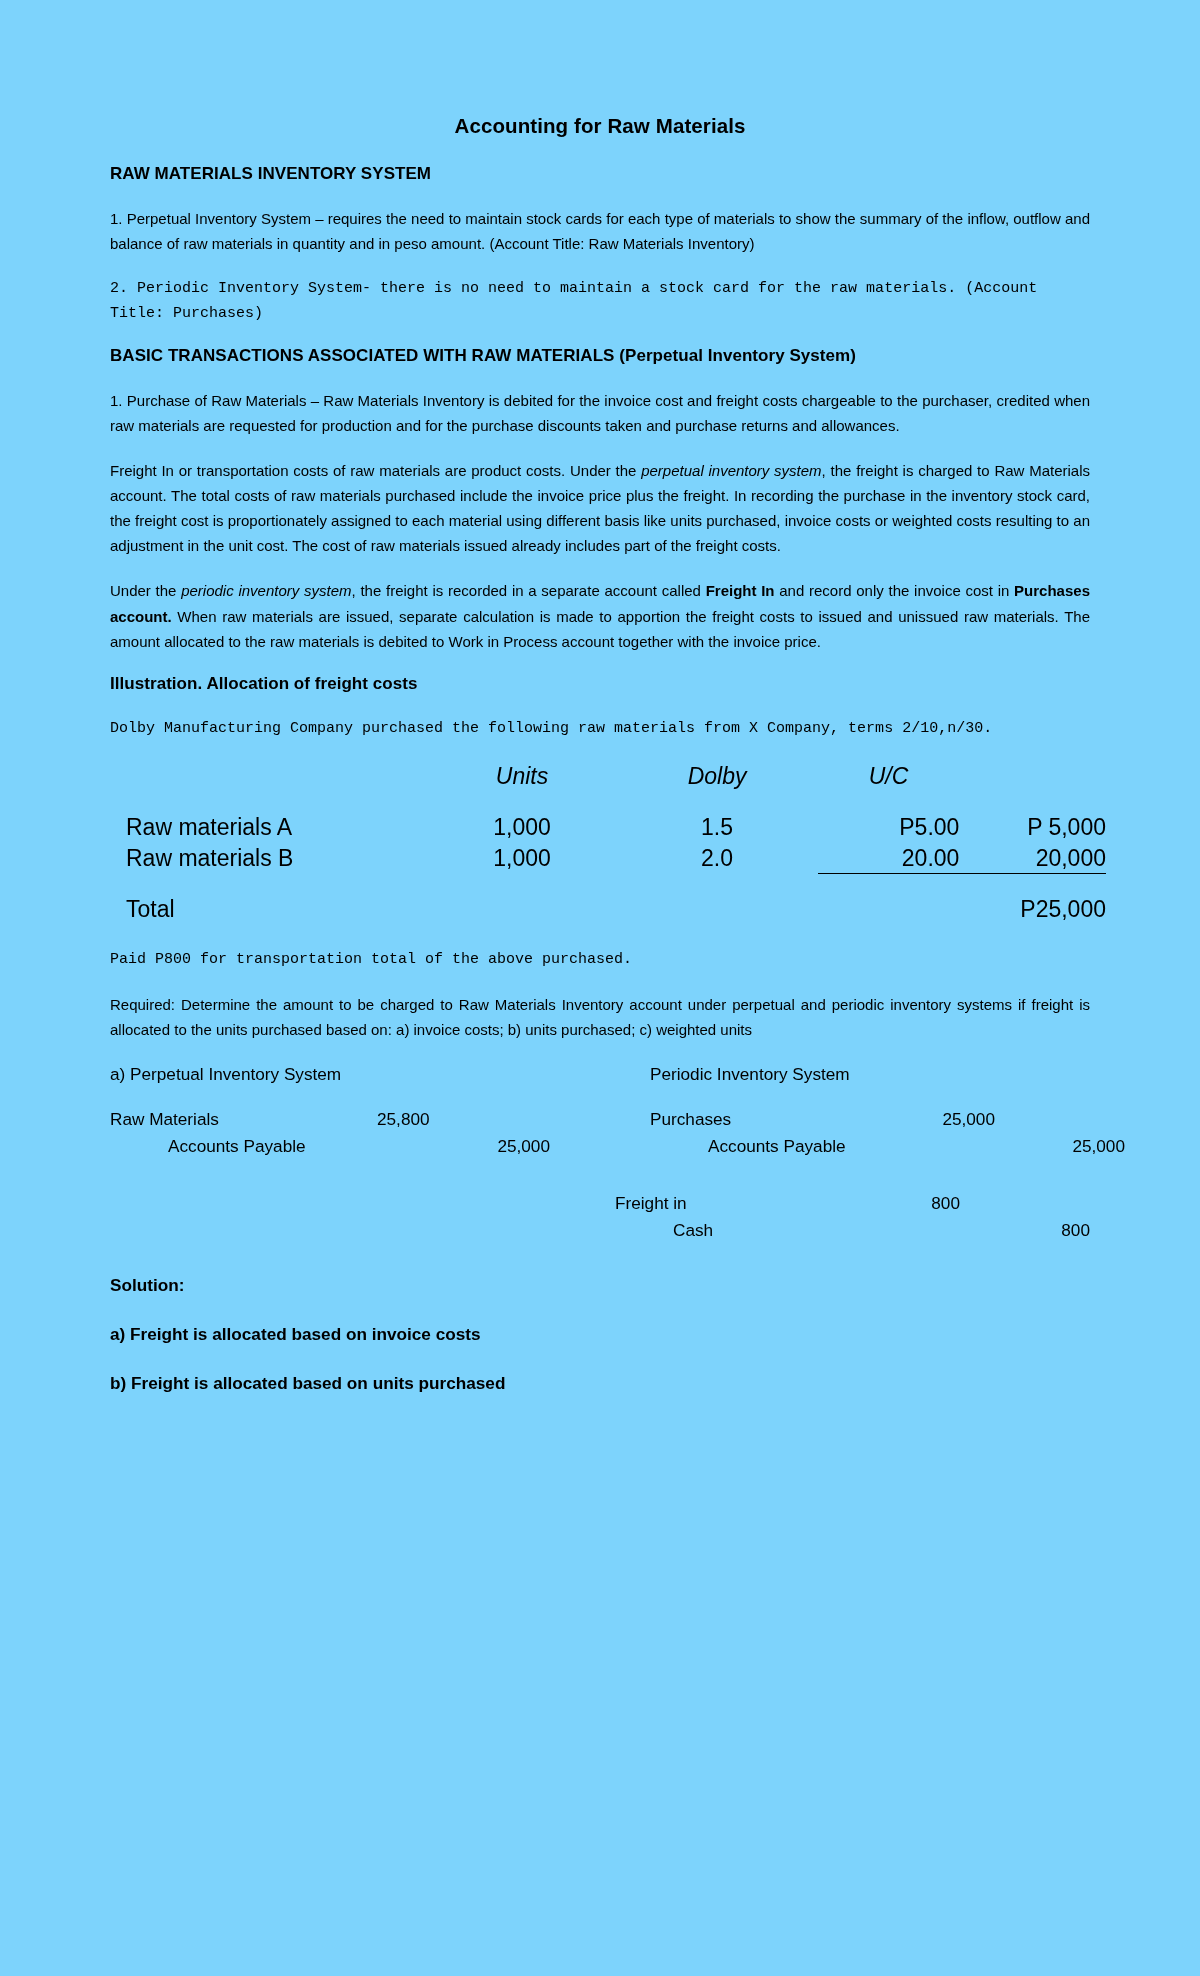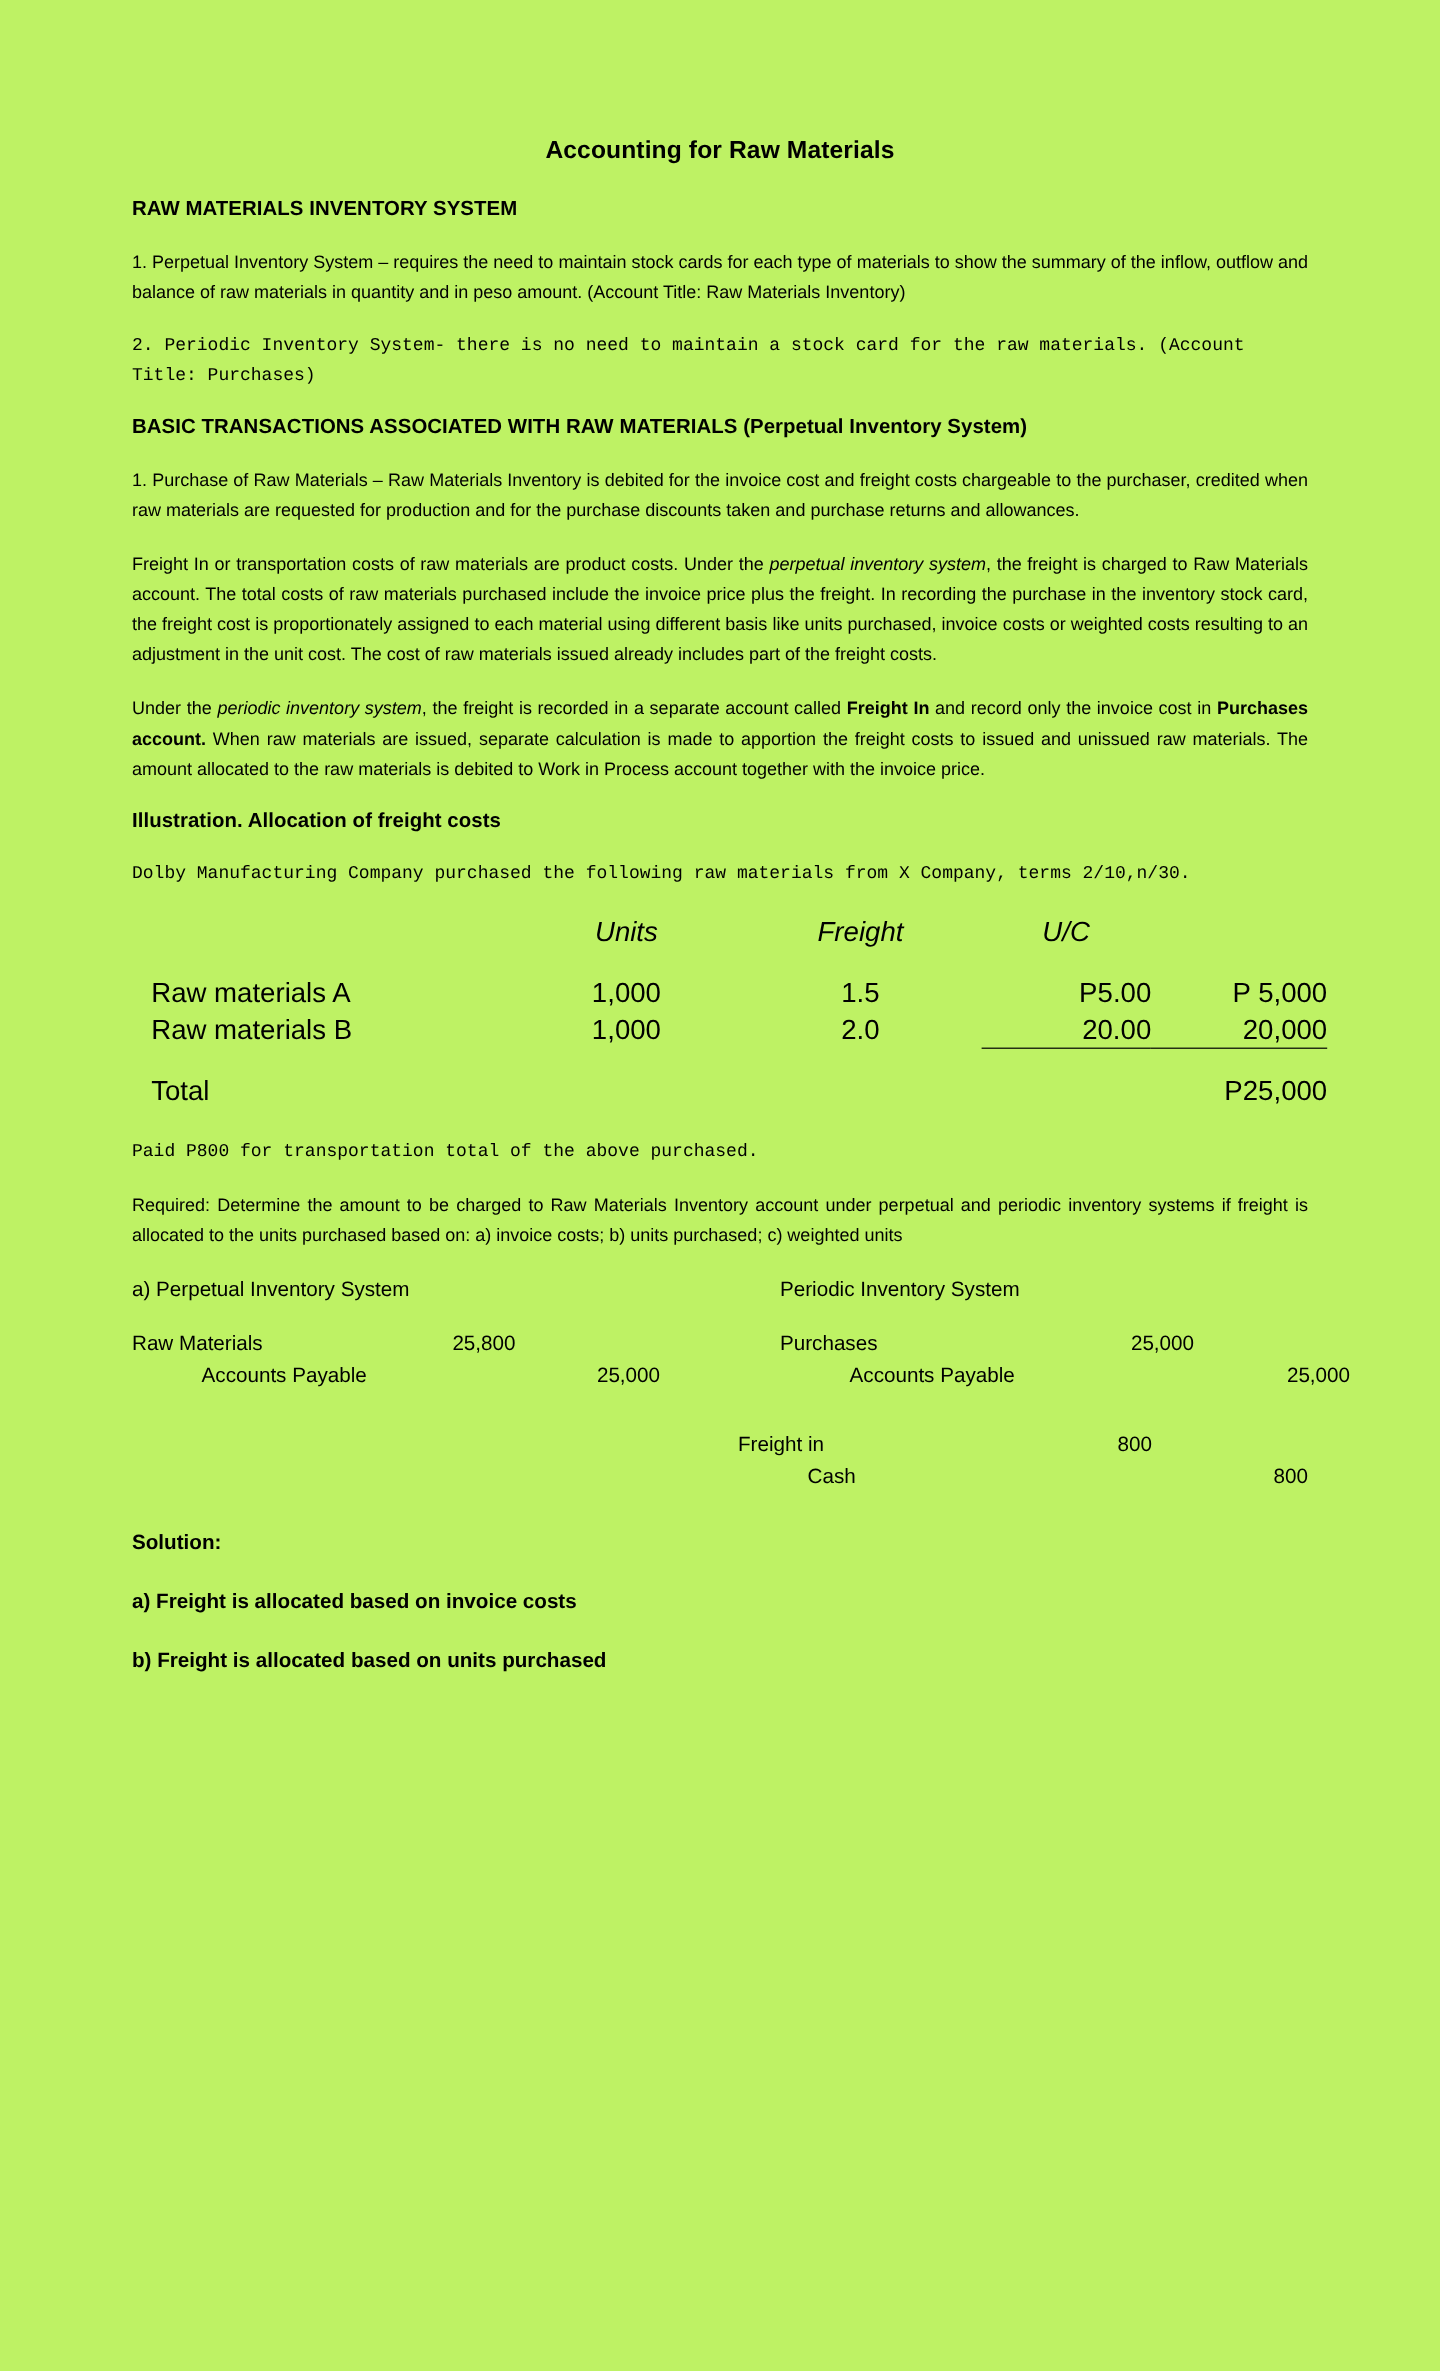--- a/index.html
+++ b/index.html
@@ -9,21 +9,21 @@
   }
   body {
     width: 1200px;
     min-height: 1976px;
     font-family: "Liberation Sans", sans-serif;
     color: #000000;
   }
   .page {
     width: 1200px;
     min-height: 1976px;
-    background: #bef264;
+    background: #7dd3fc;
     box-sizing: border-box;
     padding: 96px 110px 60px 110px;
     position: relative;
   }
   .doc-title {
     text-align: center;
     font-size: 20.5px;
     font-weight: bold;
     letter-spacing: 0.1px;
     margin: 18px 0 26px 0;
@@ -136,21 +136,21 @@
 
   <div class="section-heading">Illustration.  Allocation of freight costs</div>
 
   <p class="body last-left">Dolby Manufacturing Company purchased the following raw materials from X Company, terms 2/10,n/30.</p>
 
   <table class="mat-table">
     <tbody>
       <tr class="hdr">
         <td class="col-label"></td>
         <td class="col-units">Units</td>
-        <td class="col-weight">Freight</td>
+        <td class="col-weight">Dolby</td>
         <td class="col-uc">U/C</td>
         <td class="col-amt"></td>
       </tr>
       <tr>
         <td class="col-label">Raw materials A</td>
         <td class="col-units">1,000</td>
         <td class="col-weight">1.5</td>
         <td class="col-uc">P5.00</td>
         <td class="col-amt">P 5,000</td>
       </tr>

